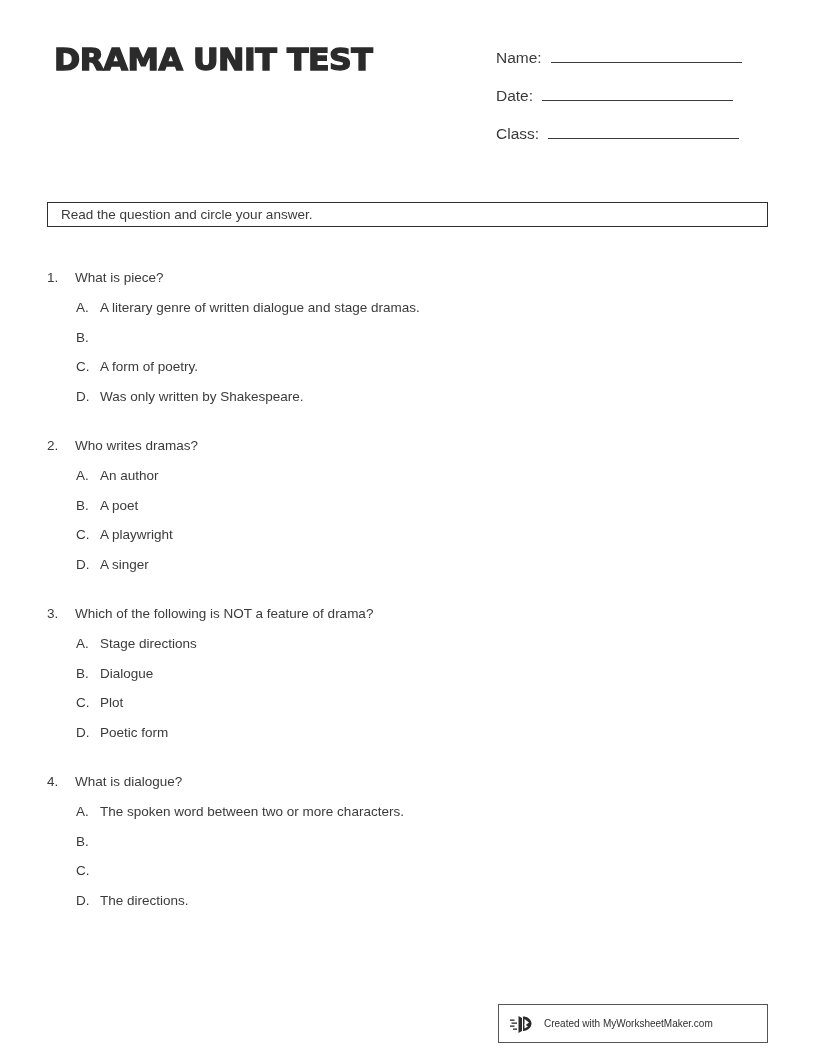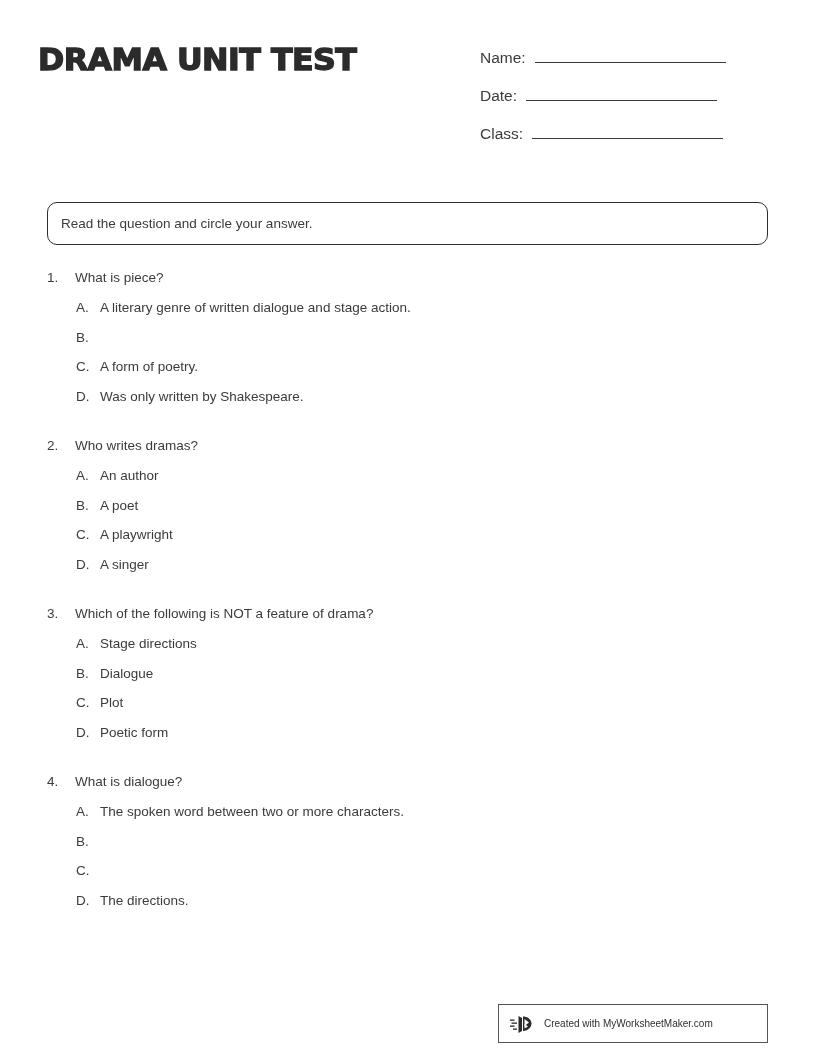--- a/index.html
+++ b/index.html
@@ -19,21 +19,21 @@
   .page {
     position: absolute;
     top: 0; left: 0;
     width: 816px;
     height: 1056px;
   }
 
   
   .header {
     position: absolute;
-    left: 38px;
+    left: 54px;
     top: 40px;
     width: 722px;
     height: 120px;
   }
 
   .worksheet-title {
     position: absolute;
     left: 0;
     top: 0;
     font-family: "DejaVu Sans", sans-serif;
@@ -73,23 +73,23 @@
     border-bottom: 1.3px solid #3a3a3a;
     height: 17px;
   }
 
   
   .instruction-box {
     position: absolute;
     left: 47px;
     top: 202px;
     width: 721px;
-    height: 43px;
+    height: 25px;
     border: 1.4px solid #2e2e2e;
-    border-radius: 10px;
+    border-radius: 0;
     box-sizing: border-box;
     display: flex;
     align-items: center;
   }
   .instruction-text {
     padding-left: 13px;
     font-size: 13.5px;
     color: #3b3b3b;
   }
 
@@ -198,21 +198,21 @@
 
   <div class="questions">
       <div class="question-block">
         <div class="question-stem">
           <span class="question-number">1.</span>
           <span class="question-text">What is piece?</span>
         </div>
         <ul class="options">
           <li class="option">
             <span class="option-letter">A.</span>
-            <span class="option-text">A literary genre of written dialogue and stage action.</span>
+            <span class="option-text">A literary genre of written dialogue and stage dramas.</span>
           </li>
           <li class="option">
             <span class="option-letter">B.</span>
           </li>
           <li class="option">
             <span class="option-letter">C.</span>
             <span class="option-text">A form of poetry.</span>
           </li>
           <li class="option">
             <span class="option-letter">D.</span>

